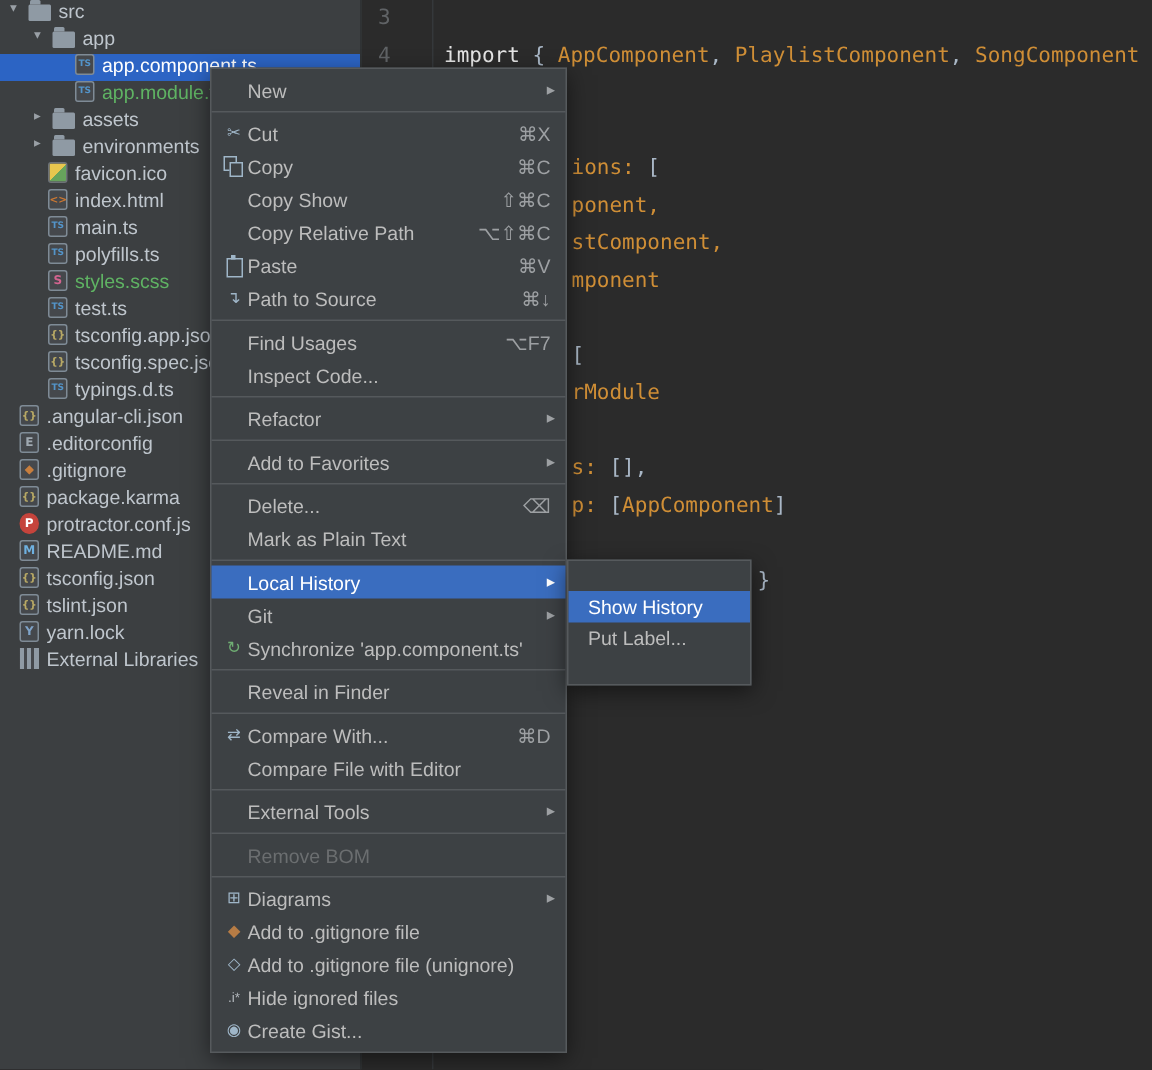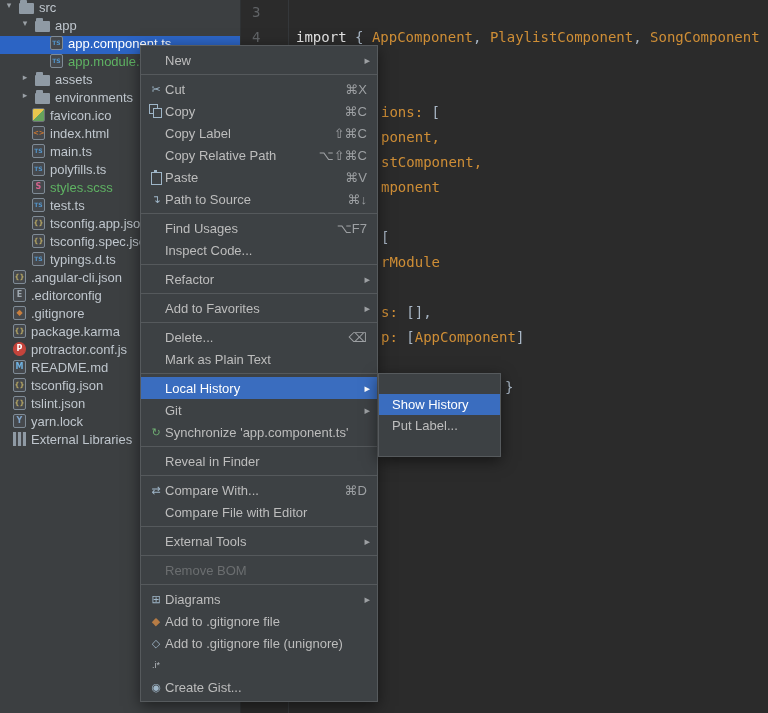--- a/index.html
+++ b/index.html
@@ -210,21 +210,21 @@
       <span class="ml">Cut</span>
       <span class="ms">⌘X</span>
     </div>
   <div class="mi">
       <span class="mic icon-copy"></span>
       <span class="ml">Copy</span>
       <span class="ms">⌘C</span>
     </div>
   <div class="mi">
       <span class="mic"></span>
-      <span class="ml">Copy Label</span>
+      <span class="ml">Copy Show</span>
       <span class="ms">⇧⌘C</span>
     </div>
   <div class="mi">
       <span class="mic"></span>
       <span class="ml">Copy Relative Path</span>
       <span class="ms">⌥⇧⌘C</span>
     </div>
   <div class="mi">
       <span class="mic icon-paste"></span>
       <span class="ml">Paste</span>
@@ -325,20 +325,21 @@
       <span class="ml">Add to .gitignore file</span>
       <span class="ms"></span>
     </div>
   <div class="mi">
       <span class="mic">◇</span>
       <span class="ml">Add to .gitignore file (unignore)</span>
       <span class="ms"></span>
     </div>
   <div class="mi">
       <span class="mic small">.i*</span>
+      <span class="ml">Hide ignored files</span>
       <span class="ms"></span>
     </div>
   <div class="mi">
       <span class="mic">◉</span>
       <span class="ml">Create Gist...</span>
       <span class="ms"></span>
     </div>
 </div>
 
 <div class="submenu">

